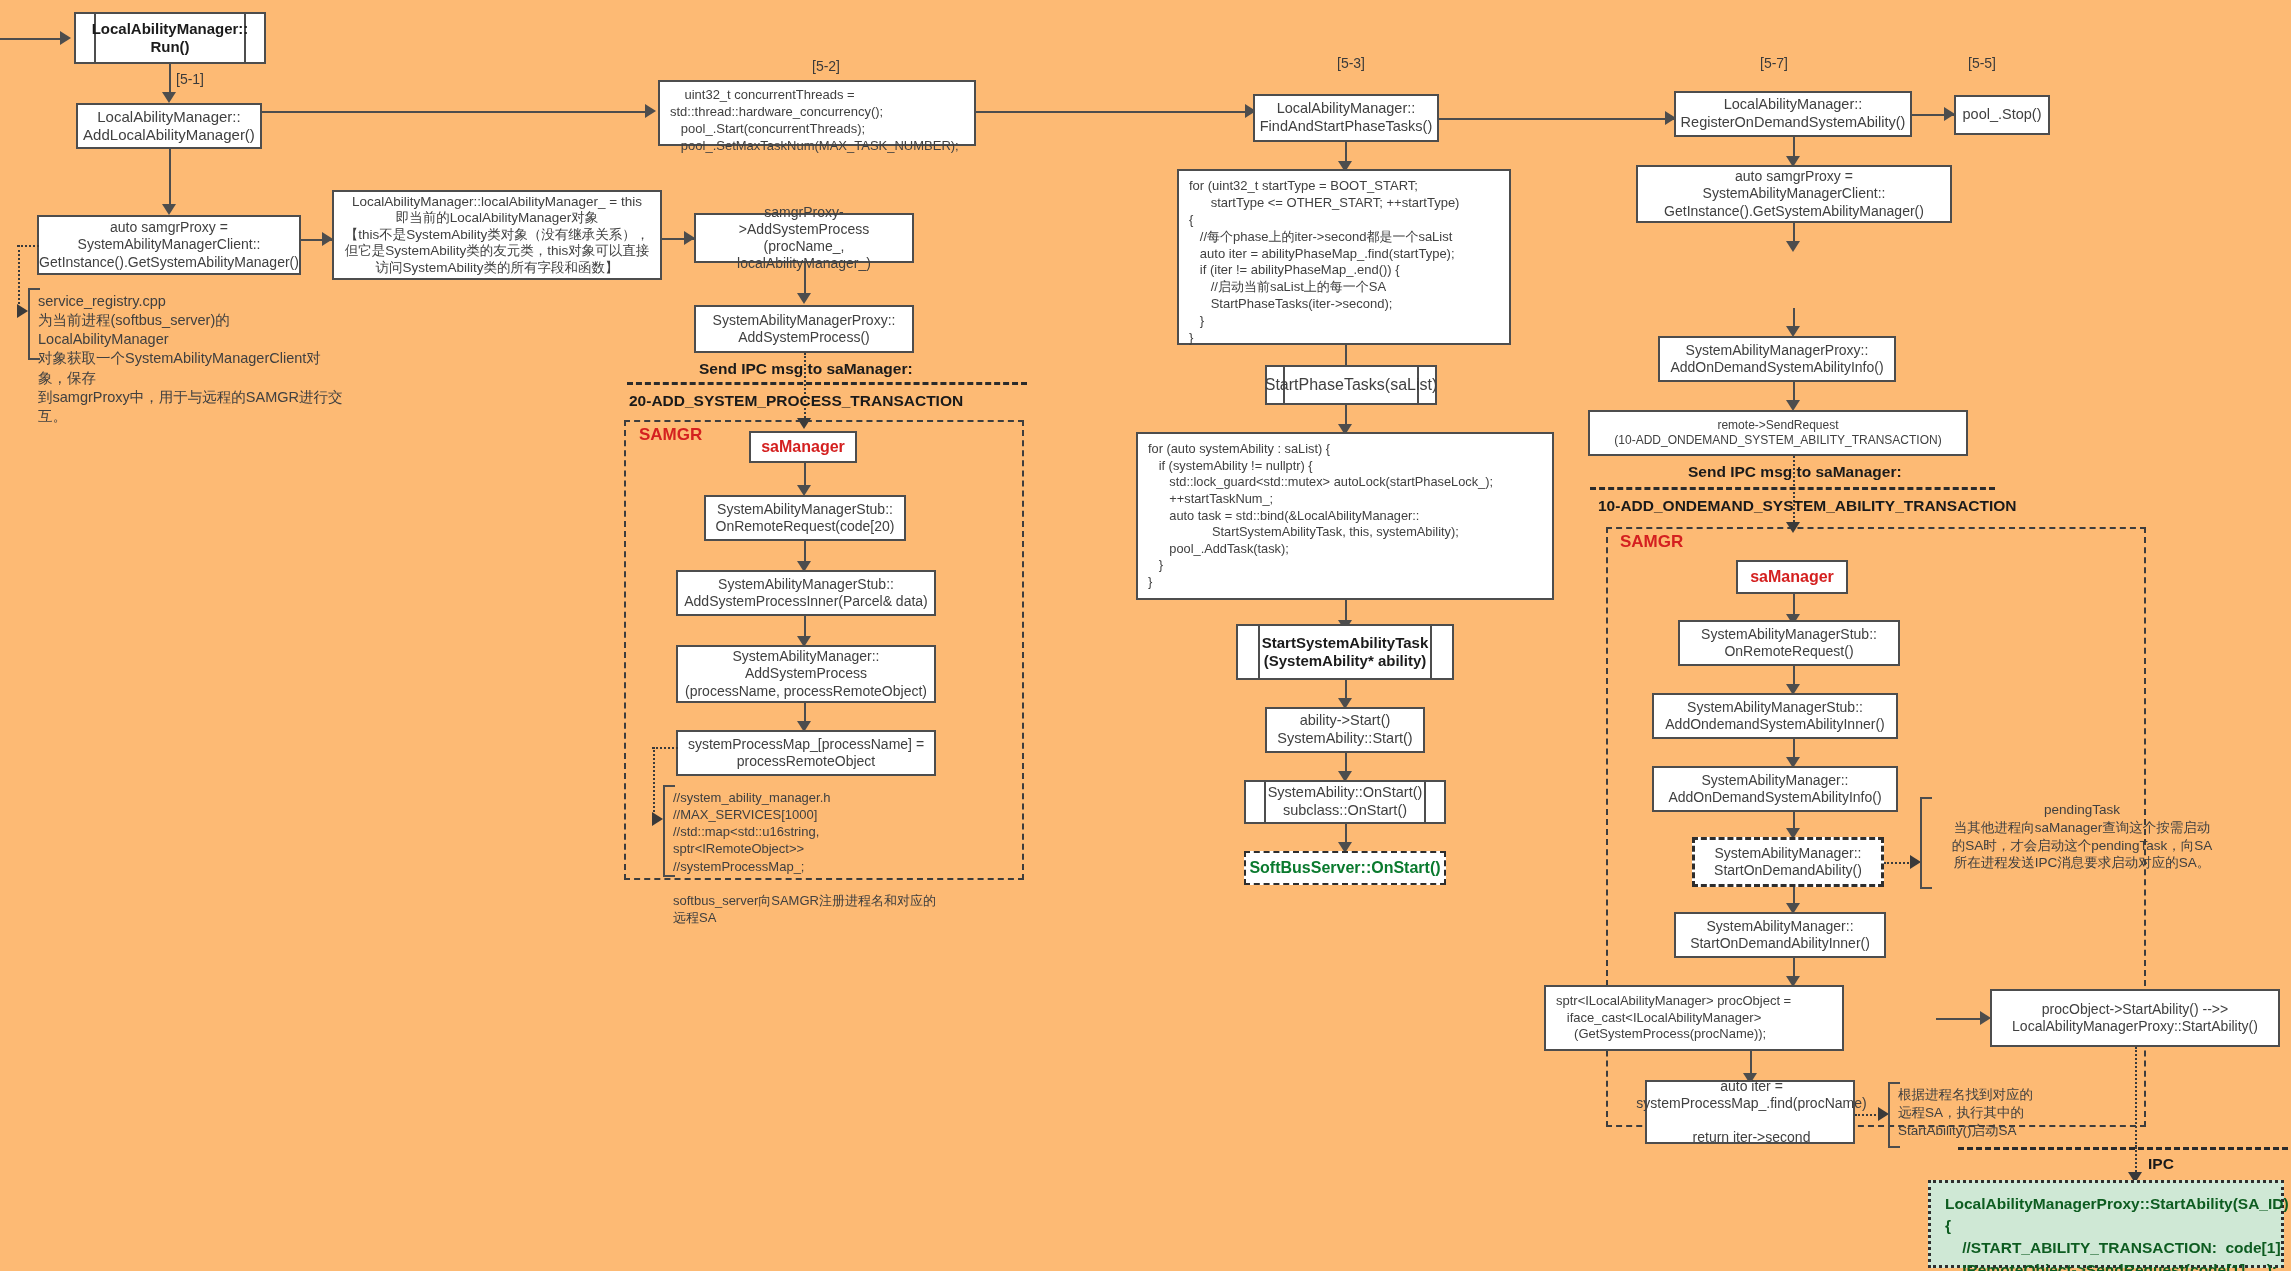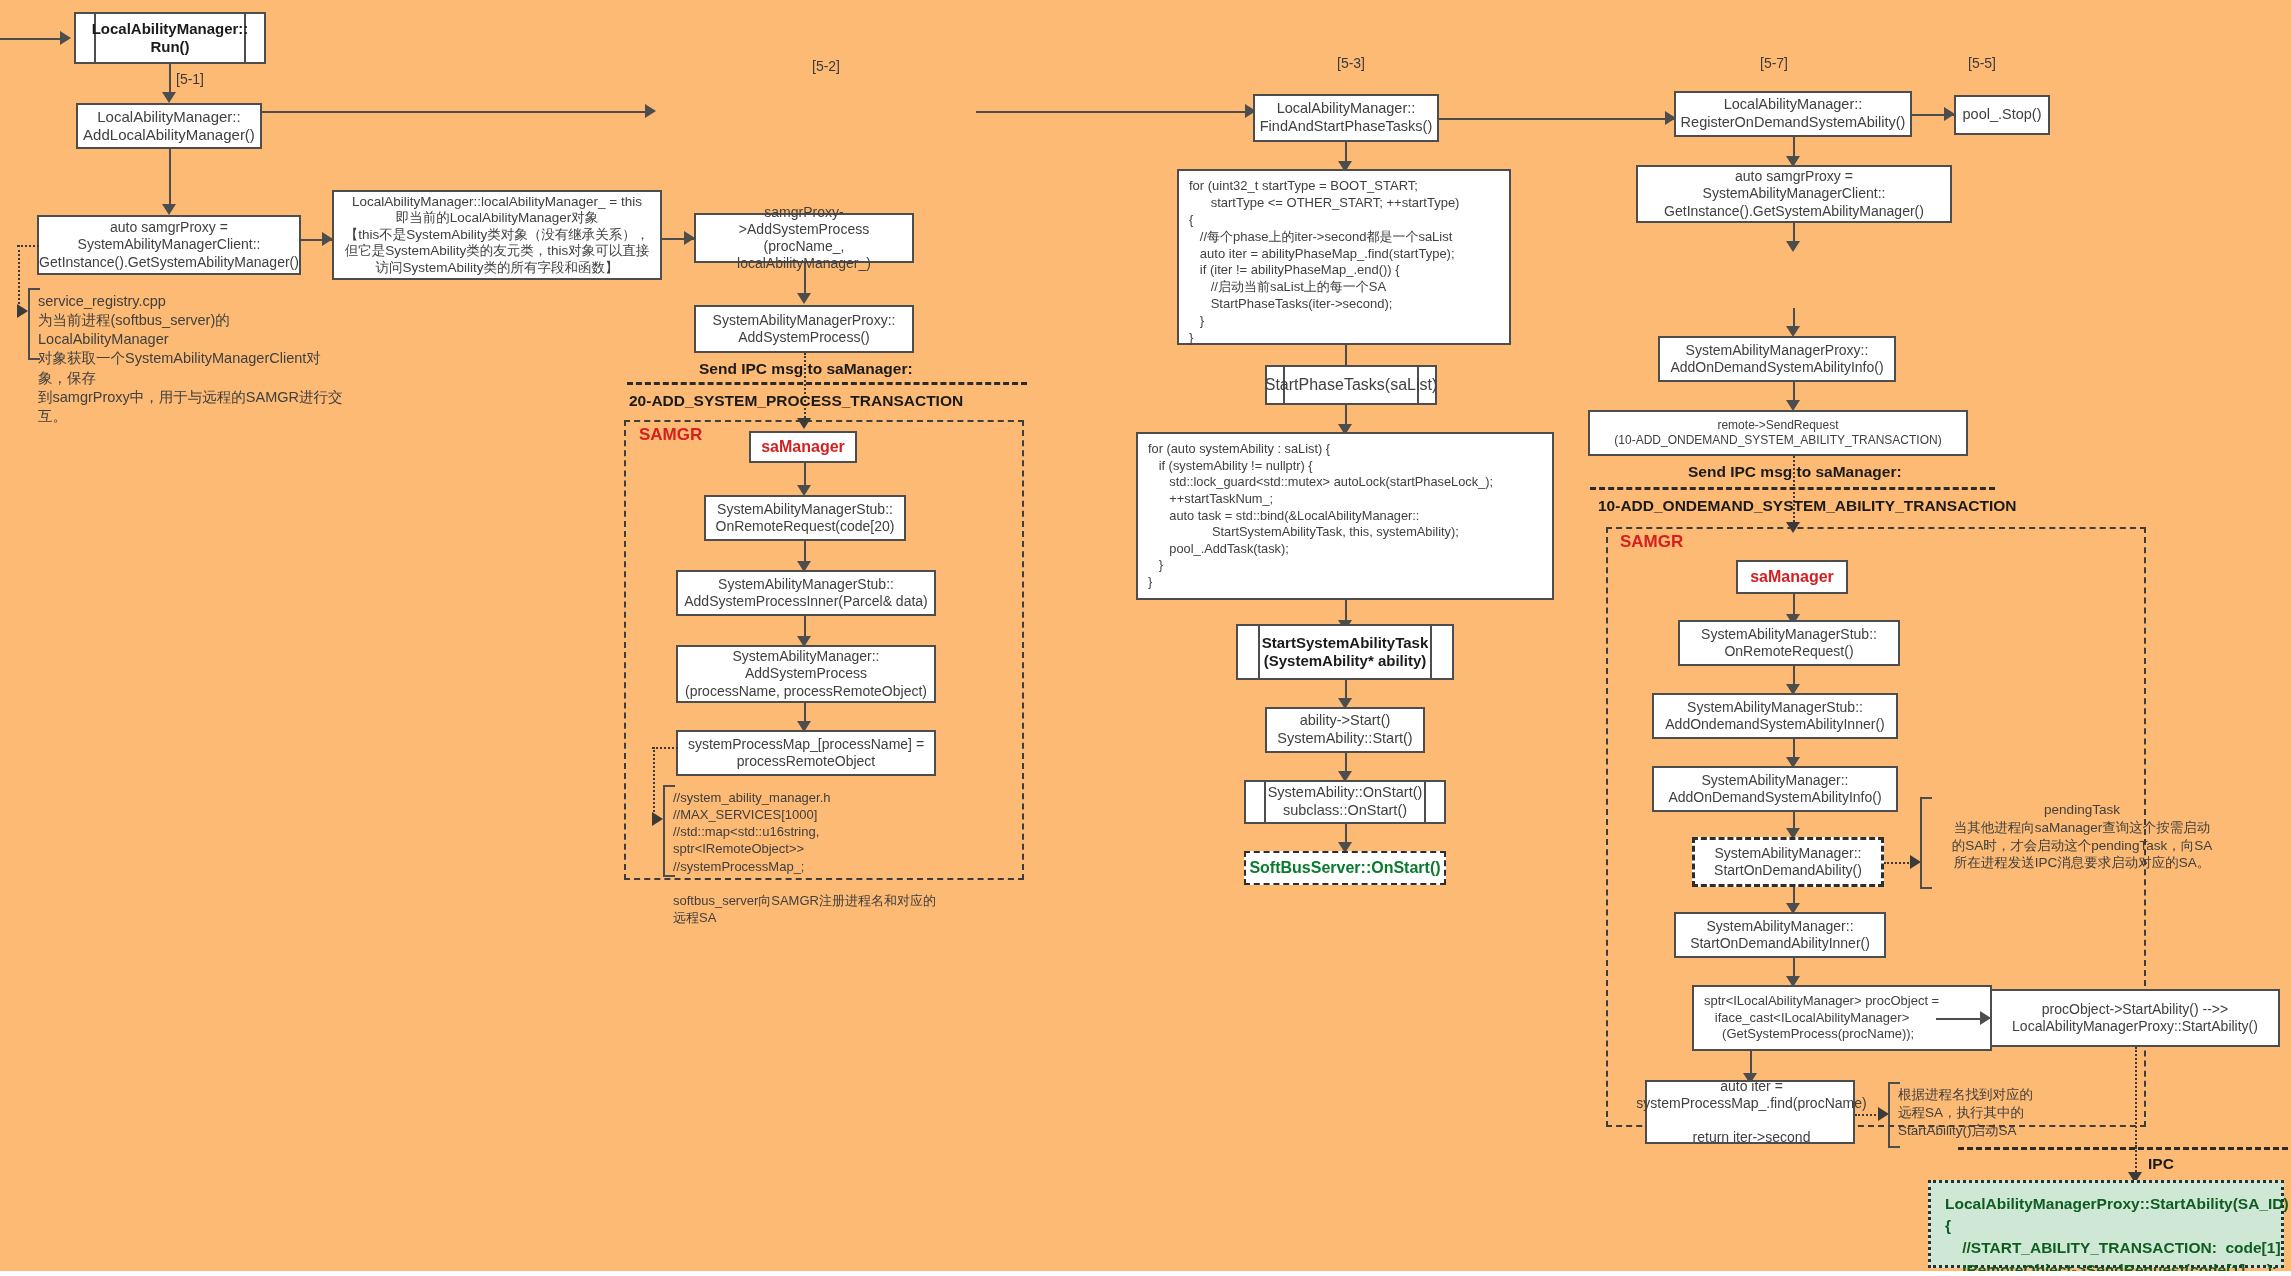--- a/index.html
+++ b/index.html
@@ -95,20 +95,24 @@
 【this不是SystemAbility类对象（没有继承关系），
 但它是SystemAbility类的友元类，this对象可以直接
 访问SystemAbility类的所有字段和函数】</div>
   <div class="h" style="left:301px;top:239px;width:31px;"></div>
   <div class="arrow-r" style="left:322px;top:232px;"></div>
 
   <div class="h" style="left:262px;top:111px;width:390px;"></div>
   <div class="arrow-r" style="left:645px;top:104px;"></div>
 
   <div class="tag" style="left:812px;top:58px;">[5-2]</div>
+  <div class="box code" style="left:658px;top:80px;width:318px;height:66px;font-size:13px;padding-top:5px;">    uint32_t concurrentThreads =
+std::thread::hardware_concurrency();
+   pool_.Start(concurrentThreads);
+   pool_.SetMaxTaskNum(MAX_TASK_NUMBER);</div>
 
   <div class="h" style="left:976px;top:111px;width:276px;"></div>
   <div class="arrow-r" style="left:1245px;top:104px;"></div>
 
   <div class="box" style="left:694px;top:213px;width:220px;height:50px;font-size:14px;">samgrProxy-&gt;AddSystemProcess
 (procName_, localAbilityManager_)</div>
   <div class="h" style="left:662px;top:238px;width:32px;"></div>
   <div class="arrow-r" style="left:684px;top:231px;"></div>
 
   <div class="v" style="left:804px;top:263px;height:36px;"></div>
@@ -301,21 +305,21 @@
 所在进程发送IPC消息要求启动对应的SA。</div>
 
   <div class="v" style="left:1793px;top:887px;height:22px;"></div>
   <div class="arrow-d" style="left:1786px;top:903px;"></div>
 
   <div class="box" style="left:1674px;top:912px;width:212px;height:46px;font-size:14px;">SystemAbilityManager::
 StartOnDemandAbilityInner()</div>
   <div class="v" style="left:1793px;top:958px;height:24px;"></div>
   <div class="arrow-d" style="left:1786px;top:976px;"></div>
 
-  <div class="box code" style="left:1692px;top:985px;width:300px;height:66px;font-size:13px;align-items:center;">sptr&lt;ILocalAbilityManager&gt; procObject =
+  <div class="box code" style="left:1544px;top:985px;width:300px;height:66px;font-size:13px;align-items:center;">sptr&lt;ILocalAbilityManager&gt; procObject =
    iface_cast&lt;ILocalAbilityManager&gt;
      (GetSystemProcess(procName));</div>
 
   <div class="h" style="left:1936px;top:1018px;width:52px;"></div>
   <div class="arrow-r" style="left:1980px;top:1011px;"></div>
   <div class="box" style="left:1990px;top:989px;width:290px;height:58px;font-size:14px;">procObject-&gt;StartAbility()   --&gt;&gt;
 LocalAbilityManagerProxy::StartAbility()</div>
 
   <div class="v" style="left:1750px;top:1051px;height:28px;"></div>
   <div class="arrow-d" style="left:1743px;top:1073px;"></div>

